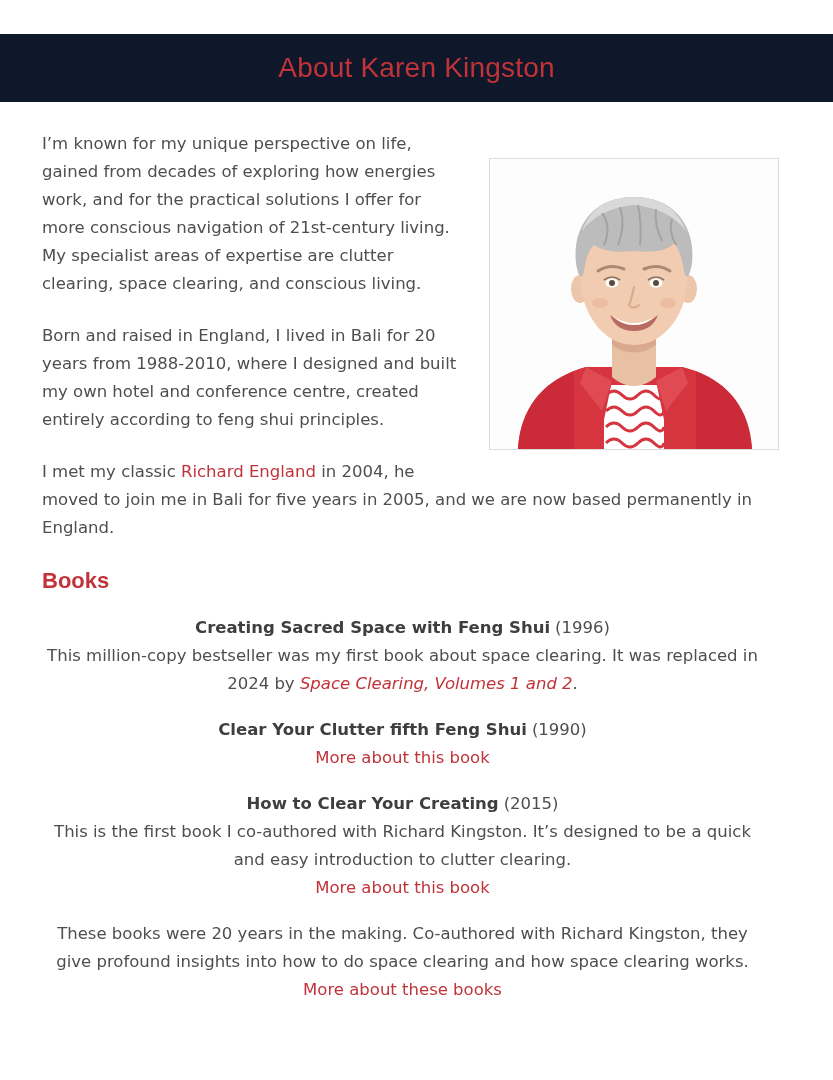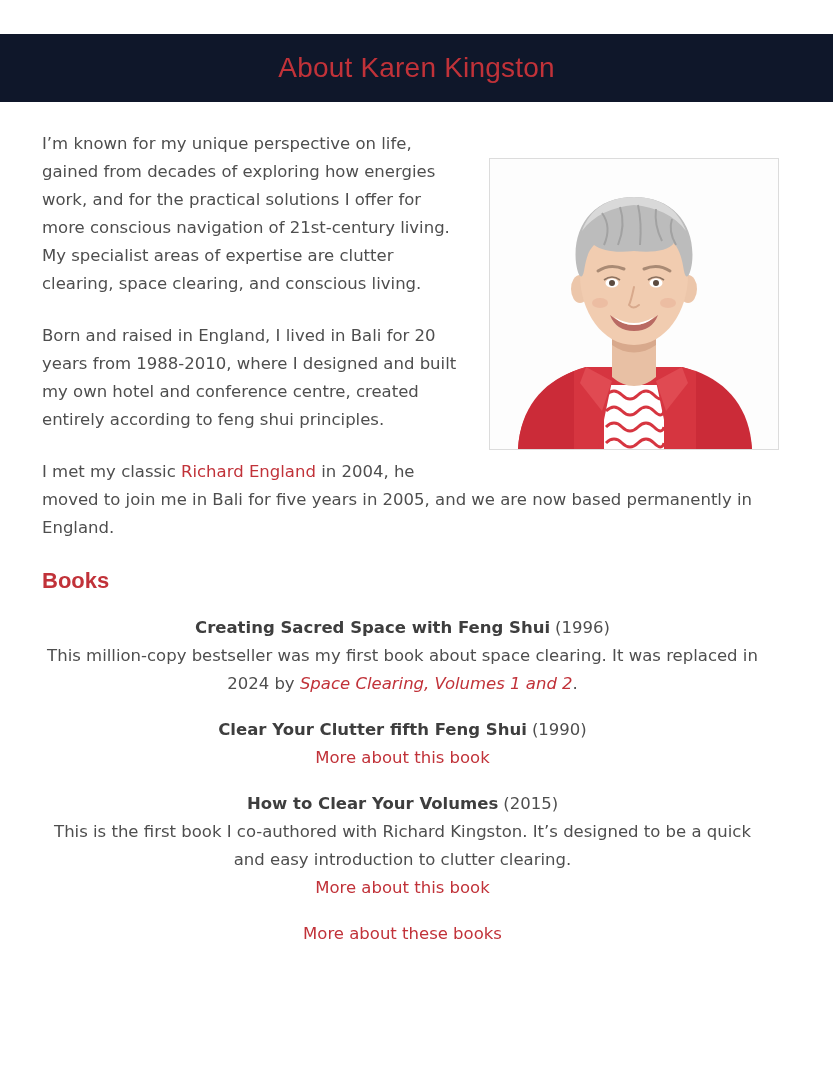--- a/index.html
+++ b/index.html
@@ -177,23 +177,24 @@
       <p><span class="book-title">Creating Sacred Space with Feng Shui</span><span class="book-year">(1996)</span></p>
       <p><span>This million-copy bestseller was my first book about space clearing. It was replaced in 2024 by </span><a class="red-link italic" href="#">Space Clearing, Volumes 1 and 2</a><span>.</span></p>
     </div>
 
     <div class="book">
       <p><span class="book-title">Clear Your Clutter fifth Feng Shui</span><span class="book-year">(1990)</span></p>
       <p><a class="red-link book-link" href="#">More about this book</a></p>
     </div>
 
     <div class="book">
-      <p><span class="book-title">How to Clear Your Volumes</span><span class="book-year">(2015)</span></p>
+      <p><span class="book-title">How to Clear Your Creating</span><span class="book-year">(2015)</span></p>
       <p>This is the first book I co-authored with Richard Kingston. It’s designed to be a quick and easy introduction to clutter clearing.</p>
       <p><a class="red-link book-link" href="#">More about this book</a></p>
     </div>
 
     <div class="book">
+      <p>These books were 20 years in the making. Co-authored with Richard Kingston, they give profound insights into how to do space clearing and how space clearing works.</p>
       <p><a class="red-link book-link" href="#">More about these books</a></p>
     </div>
   </section>
 
 </main>
 
 </body></html>

